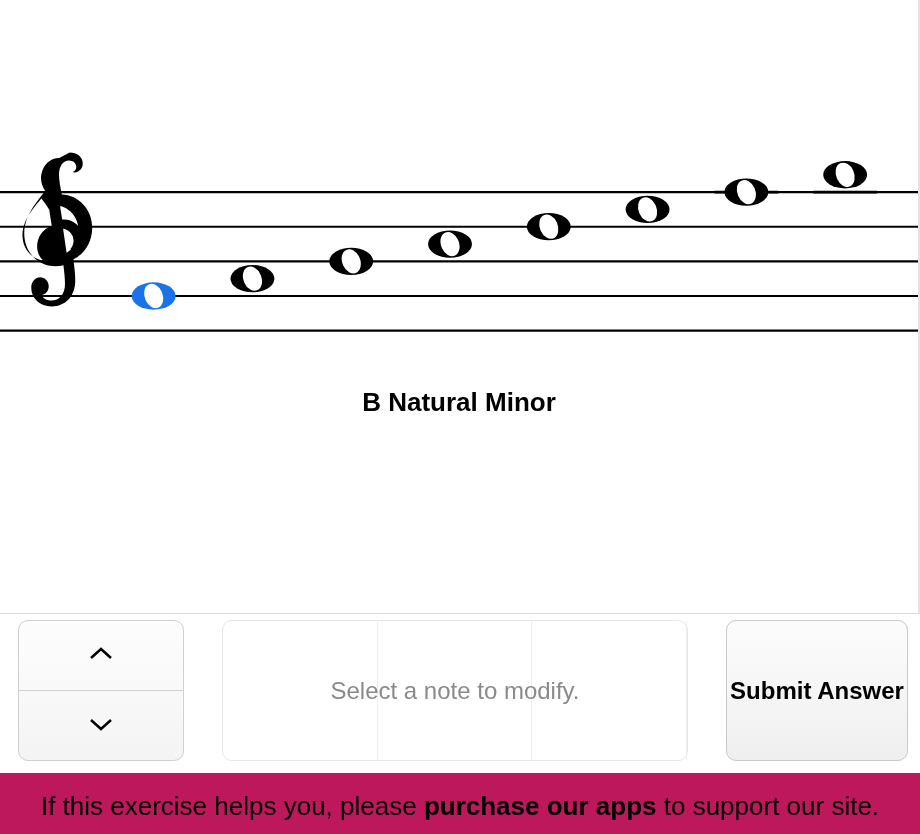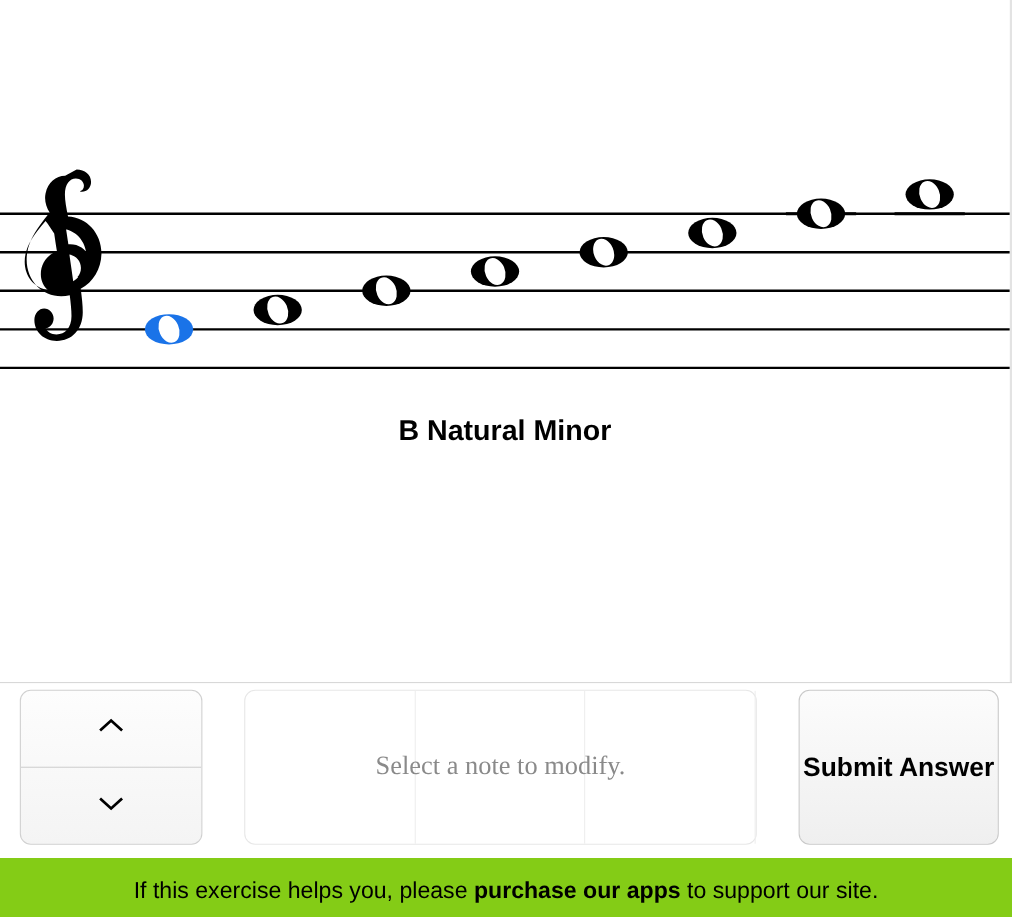--- a/index.html
+++ b/index.html
@@ -10,21 +10,21 @@
     flex: 1;
     position: relative;
     background: #fff;
     border-right: 2px solid #e3e3e3;
   }
 
   .staff-svg { position: absolute; top: 0; left: 0; width: 100%; height: 100%; }
 
   .scale-label {
     position: absolute;
-    top: 376px;
+    top: 387px;
     left: 0;
     width: 100%;
     text-align: center;
     font-size: 26px;
     font-weight: 600;
     color: #000;
   }
 
   .controls {
     display: flex;
@@ -58,21 +58,20 @@
   .stepper button:first-child { border-bottom: 1px solid #d0d0d0; }
   .stepper svg { stroke: #000; stroke-width: 2.5; fill: none; }
 
   .accidental-panel {
     flex: 1;
     border: 1px solid #e7e7e7;
     border-radius: 10px;
     display: flex;
     position: relative;
     background: #fff;
-    font-family: Liberation Serif, serif;
   }
   .accidental-panel .slot {
     flex: 1;
     border-right: 1px solid #eee;
   }
   .accidental-panel .slot:last-child { border-right: none; }
   .accidental-panel .hint {
     position: absolute;
     inset: 0;
     display: flex;
@@ -89,24 +88,24 @@
     border-radius: 10px;
     background: linear-gradient(#fcfcfc, #efefef);
     font-size: 24px;
     font-weight: 600;
     color: #000;
     cursor: pointer;
     line-height: 1.3;
   }
 
   .banner {
-    background: #84cc16;
+    background: #be185d;
     text-align: center;
     padding: 18px 10px 12px;
-    font-size: 21px;
+    font-size: 26px;
     color: #000;
   }
   .banner a { color: #000; font-weight: 700; text-decoration: none; }
 
   
   .notehead { fill: #000; }
   .notehead.selected { fill: #1a73e8; }
 </style>
 </head>
 <body>

